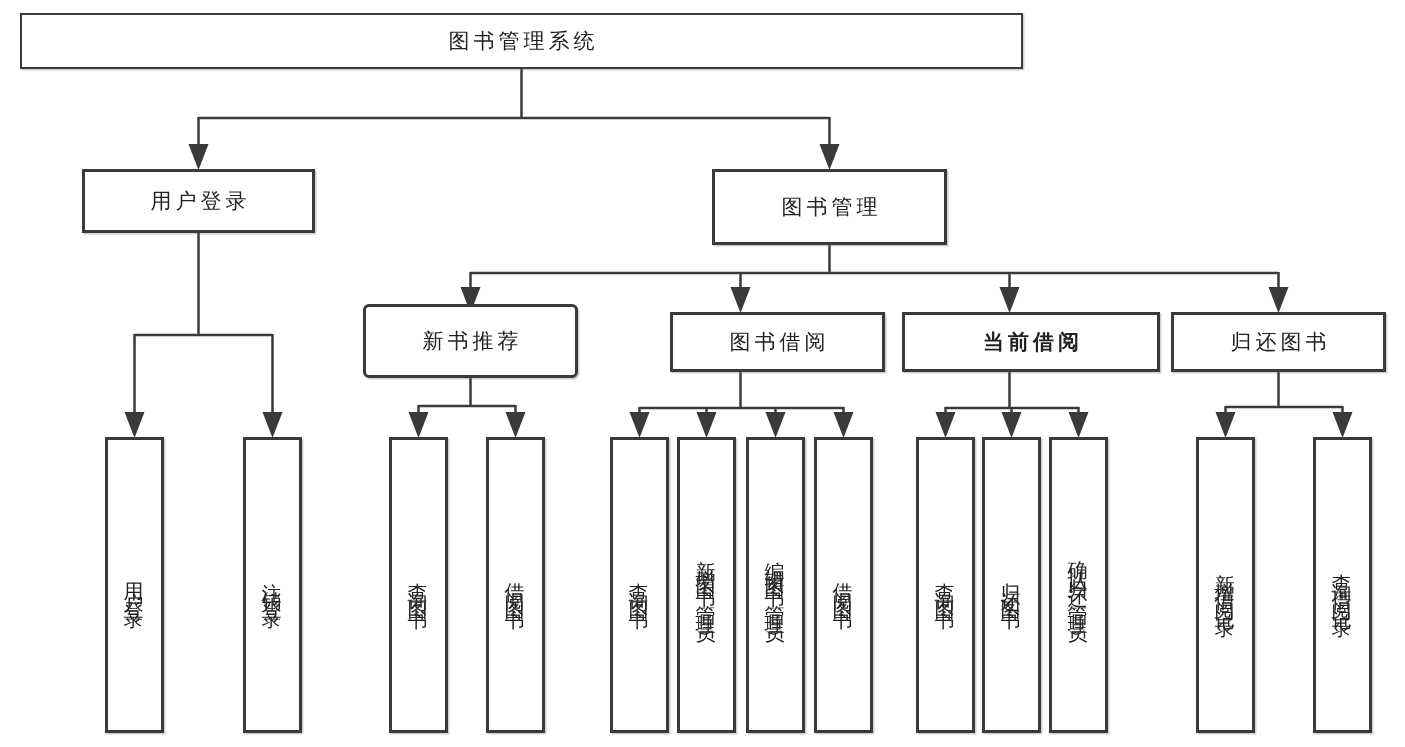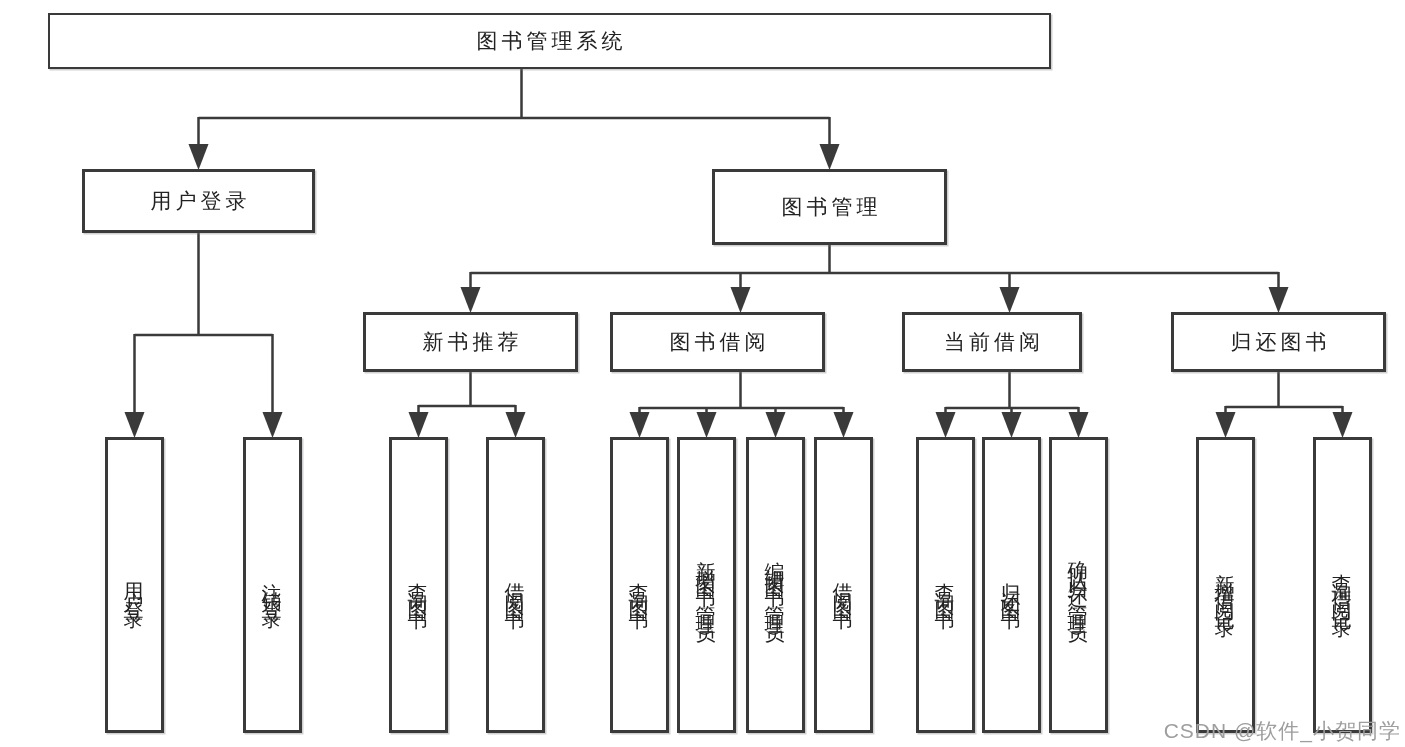--- a/index.html
+++ b/index.html
@@ -22,36 +22,36 @@
   .box{
     position:absolute;
     background:#fff;
     border:3px solid var(--border);
     display:flex;align-items:center;justify-content:center;
     color:var(--text);
     z-index:1;
     box-shadow:1.5px 1.5px 0 rgba(120,120,130,0.35);
   }
   .h{font-size:21px;letter-spacing:4px;text-indent:4px;}
-  .root{border-width:2.5px;margin-left:28px;}
+  .root{border-width:2.5px;}
   .v .vt{
     writing-mode:vertical-rl;
     text-orientation:mixed;
     font-size:20px;
     letter-spacing:9px;
     white-space:nowrap;
     color:var(--text);
   }
   
   .n-root {left:20px;  top:13px;  width:1003px;height:56px;}
   .n-l1a  {left:82px;  top:169px; width:233px; height:64px;}
   .n-l1b  {left:712px; top:169px; width:235px; height:76px;}
-  .n-l2a  {left:363px; top:312px; width:215px; height:60px;}
-  .n-l2b  {left:610px; top:312px; width:215px; height:60px;}
-  .n-l2c  {left:902px; top:312px; width:180px; height:60px;}
+  .n-l2a  {left:363px; top:304px; width:215px; height:74px;border-radius:6px;}
+  .n-l2b  {left:670px; top:312px; width:215px; height:60px;}
+  .n-l2c  {left:902px; top:312px; width:258px; height:60px;font-weight:bold;}
   .n-l2d  {left:1171px;top:312px; width:215px; height:60px;}
   .leaf   {width:59px;height:296px;top:437px;}
   .n-a1{left:105px;}  .n-a2{left:243px;}
   .n-b1{left:389px;}  .n-b2{left:486px;}
   .n-c1{left:610px;}  .n-c2{left:677px;}  .n-c3{left:746px;}  .n-c4{left:814px;}
   .n-d1{left:916px;}  .n-d2{left:982px;}  .n-d3{left:1049px;}
   .n-e1{left:1196px;} .n-e2{left:1313px;}
   .watermark{
     position:absolute;
     right:4px;bottom:2px;
@@ -170,15 +170,14 @@
     <span class="vt">确认归还（管理员）</span>
   </div>
 
   <div class="box v leaf n-e1">
     <span class="vt">新增借阅记录</span>
   </div>
   <div class="box v leaf n-e2">
     <span class="vt">查询借阅记录</span>
   </div>
 
-  <div class="watermark">CSDN @软件_小贺同学</div>
 
 </div>
 
 </body></html>

